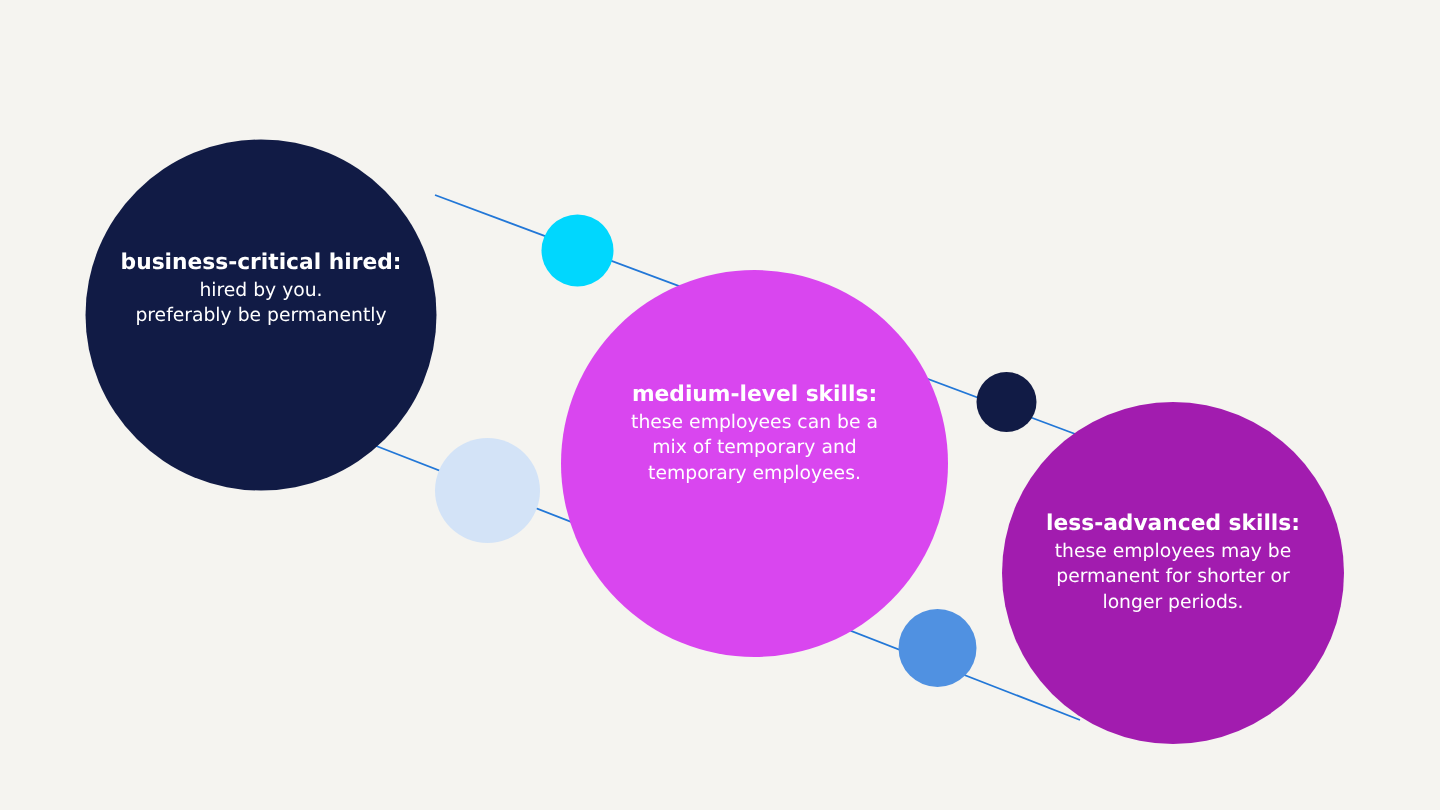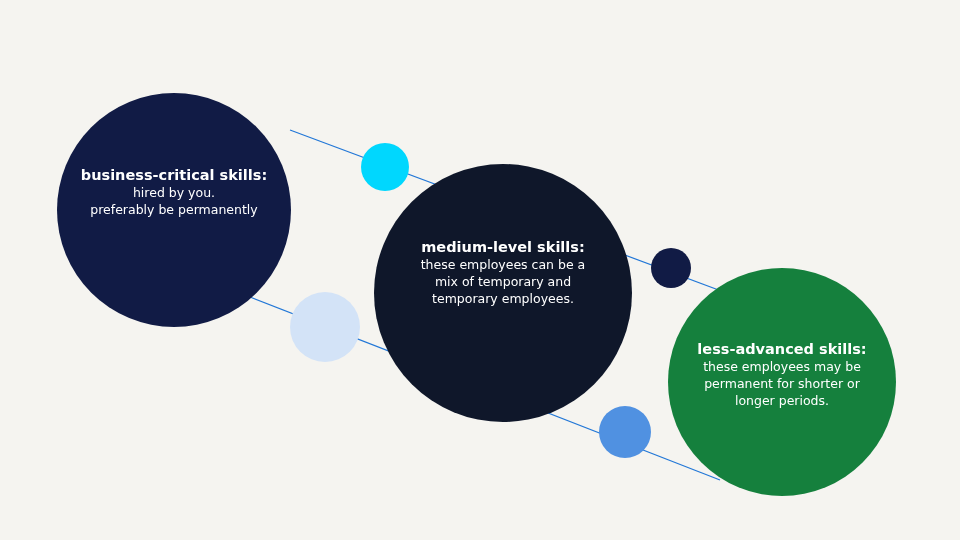--- a/index.html
+++ b/index.html
@@ -4,23 +4,23 @@
 <style>
   html, body { margin: 0; padding: 0; }
   body { width: 960px; height: 540px; background: #f5f4f0; position: relative; overflow: hidden; font-family: "DejaVu Sans", sans-serif; }
   svg.lines { position: absolute; left: 0; top: 0; width: 960px; height: 540px; }
   .circle { position: absolute; border-radius: 50%; }
   .text-circle { display: flex; flex-direction: column; align-items: center; justify-content: center; text-align: center; color: #ffffff; box-sizing: border-box; }
   .title { font-weight: bold; font-size: 14.5px; line-height: 18px; }
   .body { font-size: 12.5px; line-height: 17px; }
   .c1 { left: 57px; top: 93px; width: 234px; height: 234px; background: #111b45; }
   .c1 .inner { margin-top: -36px; width: 190px; }
-  .c2 { left: 374px; top: 164px; width: 258px; height: 258px; background: #0f172a; }
+  .c2 { left: 374px; top: 180px; width: 258px; height: 258px; background: #d946ef; }
   .c2 .inner { margin-top: -42px; width: 200px; }
-  .c3 { left: 668px; top: 268px; width: 228px; height: 228px; background: #15803d; }
+  .c3 { left: 668px; top: 268px; width: 228px; height: 228px; background: #a21caf; }
   .c3 .inner { margin-top: -16px; width: 200px; }
   .s1 { left: 361px; top: 143px; width: 48px; height: 48px; background: #00d7fe; }
   .s2 { left: 290px; top: 292px; width: 70px; height: 70px; background: #d3e3f7; }
   .s3 { left: 651px; top: 248px; width: 40px; height: 40px; background: #111b45; }
   .s4 { left: 599px; top: 406px; width: 52px; height: 52px; background: #5091e1; }
 </style>
 </head>
 <body>
 
 <svg class="lines" viewBox="0 0 960 540">
@@ -28,21 +28,21 @@
   <line x1="250" y1="297" x2="720" y2="480" stroke="#2277d7" stroke-width="1.2"></line>
 </svg>
 
 <div class="circle s1"></div>
 <div class="circle s2"></div>
 <div class="circle s3"></div>
 <div class="circle s4"></div>
 
 <div class="circle text-circle c1">
   <div class="inner">
-    <div class="title">business-critical skills:</div>
+    <div class="title">business-critical hired:</div>
     <div class="body">hired by you.</div>
     <div class="body">preferably be permanently</div>
   </div>
 </div>
 
 <div class="circle text-circle c2">
   <div class="inner">
     <div class="title">medium-level skills:</div>
     <div class="body">these employees can be a</div>
     <div class="body">mix of temporary and</div>

